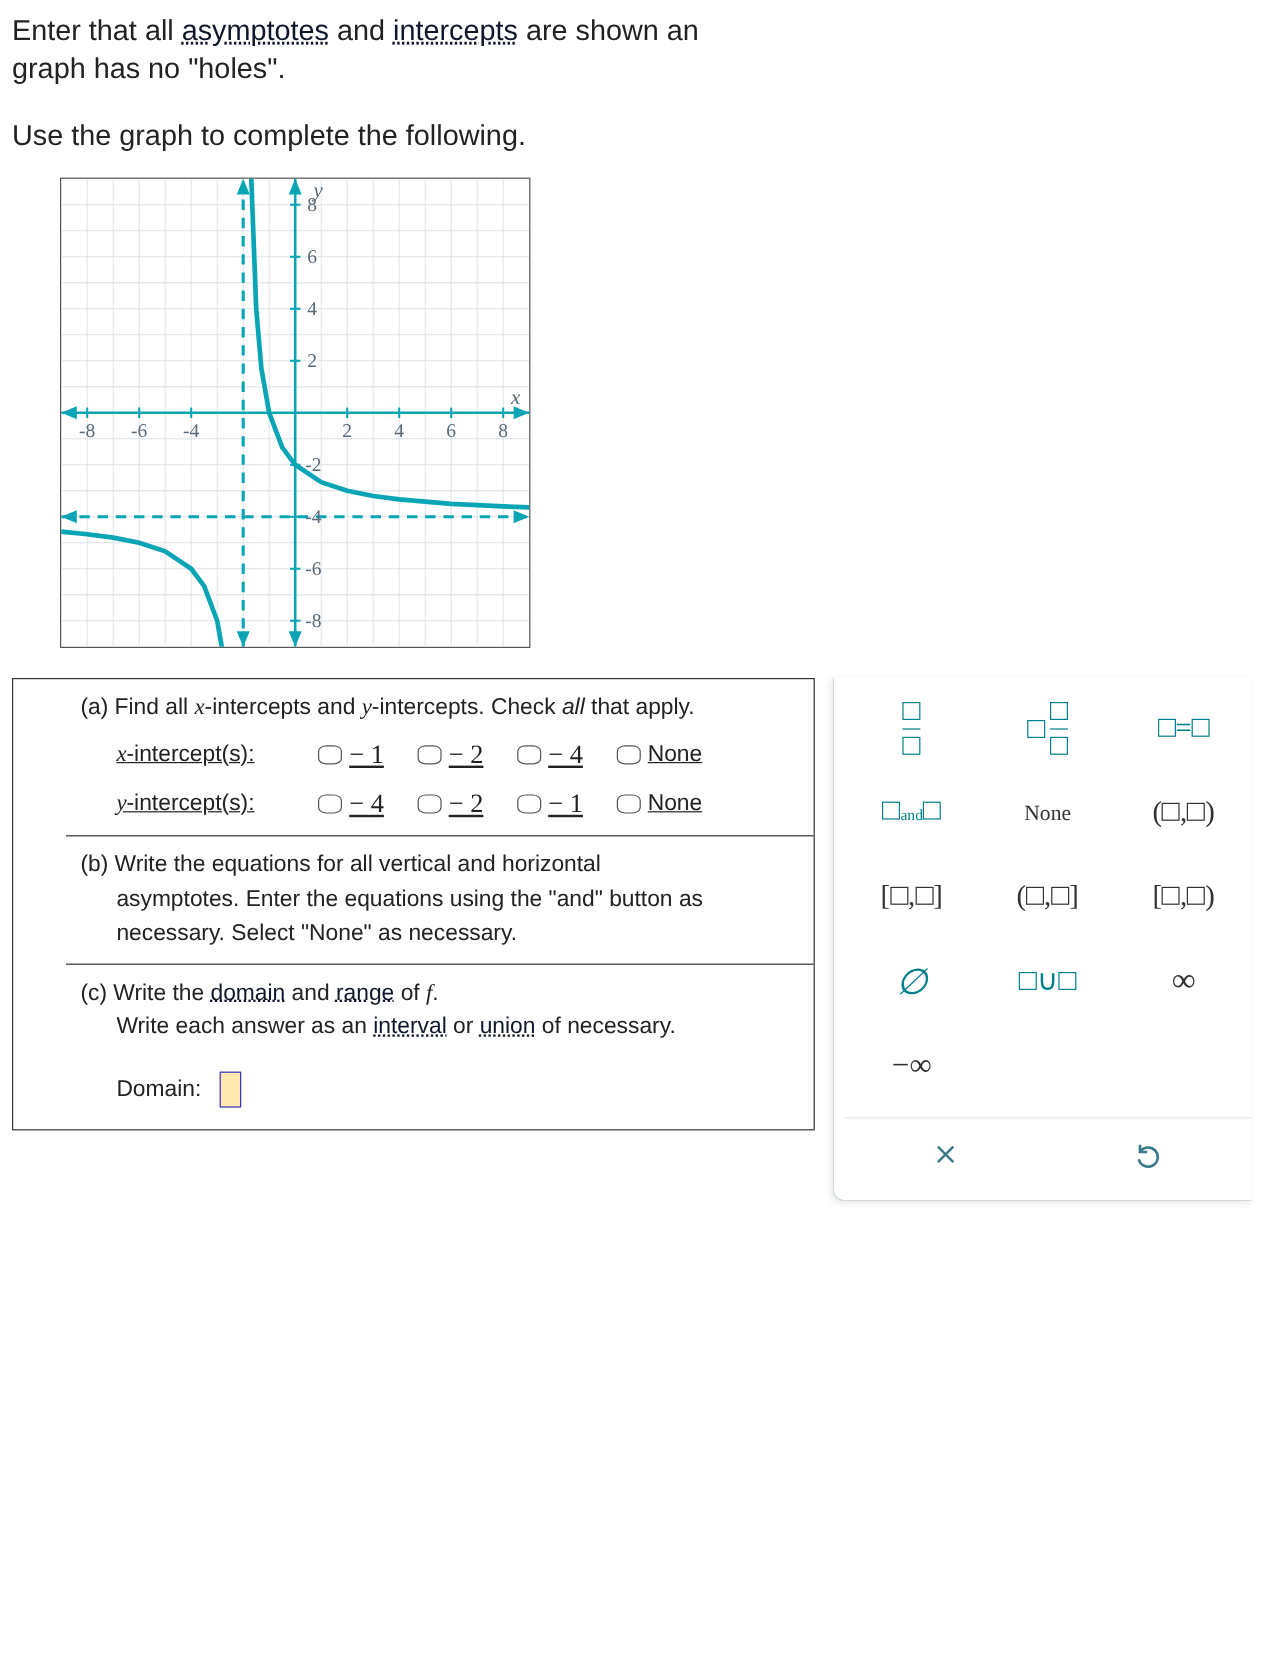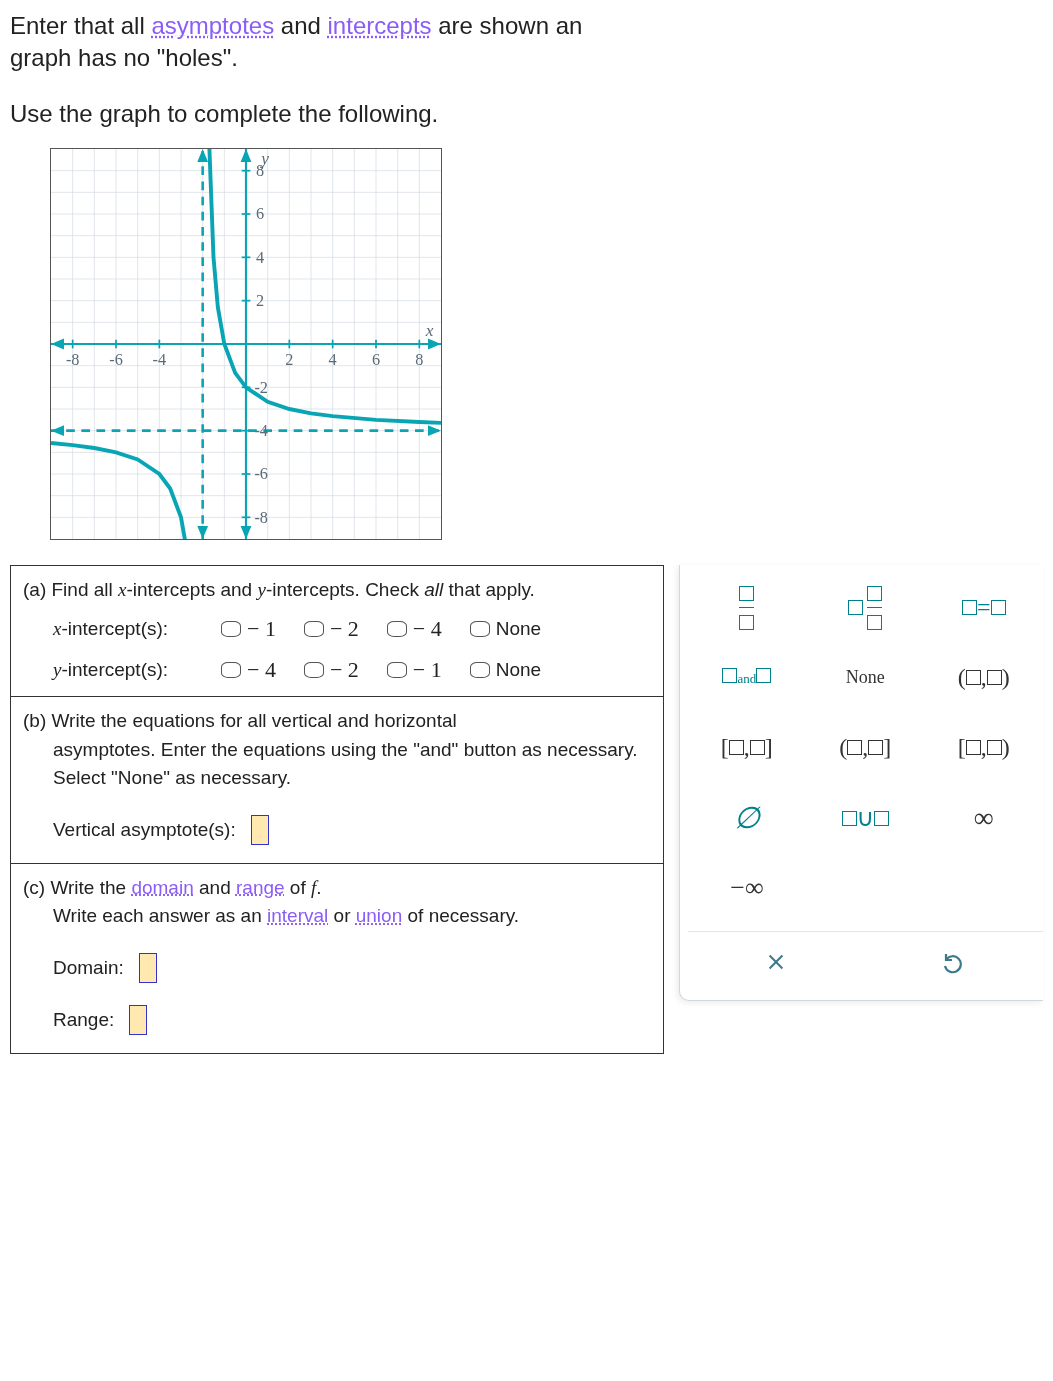--- a/index.html
+++ b/index.html
@@ -14,60 +14,62 @@
   }
   .intro-text {
     line-height: 1.35;
     margin-bottom: 25px;
   }
   .intro-text2 {
     margin-bottom: 20px;
     margin-top: 18px;
   }
   .glossary-link {
-    color: #8b5cf6;
+    color: #0f172a;
     text-decoration: underline dotted;
     cursor: pointer;
   }
   .graph-container {
     border: 1px solid #555;
     width: 390px;
     height: 390px;
     position: relative;
     margin-left: 40px;
     margin-bottom: 25px;
     background: #fff;
   }
   .main-row {
     display: flex;
     align-items: flex-start;
     gap: 15px;
   }
   .answer-box {
     border: 1px solid #333;
     width: 660px;
+    padding-left: 44px;
   }
   .section {
     border-bottom: 1px solid #333;
     padding: 10px 12px;
     font-size: 19px;
     line-height: 1.5;
   }
   .section:last-child {
     border-bottom: none;
   }
   .option-row {
     margin-left: 30px;
     margin-top: 8px;
     display: flex;
     align-items: center;
     gap: 28px;
     font-style: italic;
     font-family: 'Times New Roman', serif;
     font-size: 22px;
+    text-decoration: underline;
   }
   .option-row .label-lead {
     font-style: normal;
     font-family: Verdana, sans-serif;
     font-size: 19px;
     min-width: 140px;
   }
   .opt {
     display: inline-flex;
     align-items: center;
@@ -348,39 +350,31 @@
         <span class="opt">
             <span class="checkbox"></span>
             <span class="none-label">None</span>
           </span>
       </div>
     </div>
 
     <div class="section">
       <div>(b) Write the equations for all vertical and horizontal</div>
       <div class="sub-instruct">asymptotes. Enter the equations using the "and" button as necessary. Select "None" as necessary.</div>
-      <div class="answer-line">
-        <span>Vertical asymptote(s):</span>
-        <span class="input-slot"></span>
-      </div>
     </div>
 
     <div class="section">
       <div>
         <span>(c) Write the </span><span class="glossary-link">domain</span><span> and </span><span class="glossary-link">range</span><span> of </span><span class="italic-var">f</span><span>.</span>
       </div>
       <div class="sub-instruct">
         <span>Write each answer as an </span><span class="glossary-link">interval</span><span> or </span><span class="glossary-link">union</span><span> of necessary.</span>
       </div>
       <div class="answer-line">
         <span>Domain:</span>
-        <span class="input-slot"></span>
-      </div>
-      <div class="answer-line">
-        <span>Range:</span>
         <span class="input-slot"></span>
       </div>
     </div>
   </div>
 
   <div class="palette">
     <div class="palette-grid">
       <div class="palette-cell teal">
         <span class="frac">
             <span class="num"><span class="sq"></span></span>

